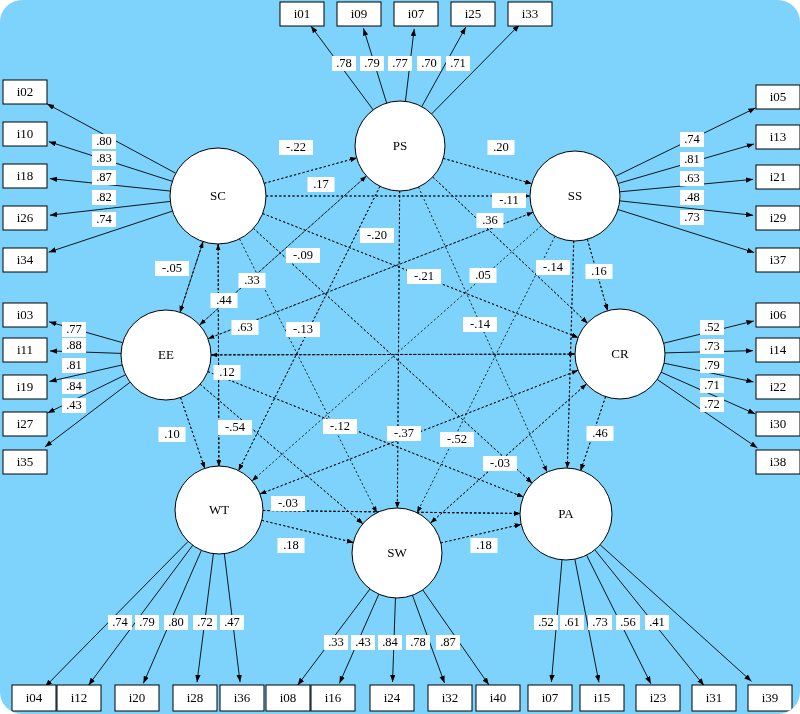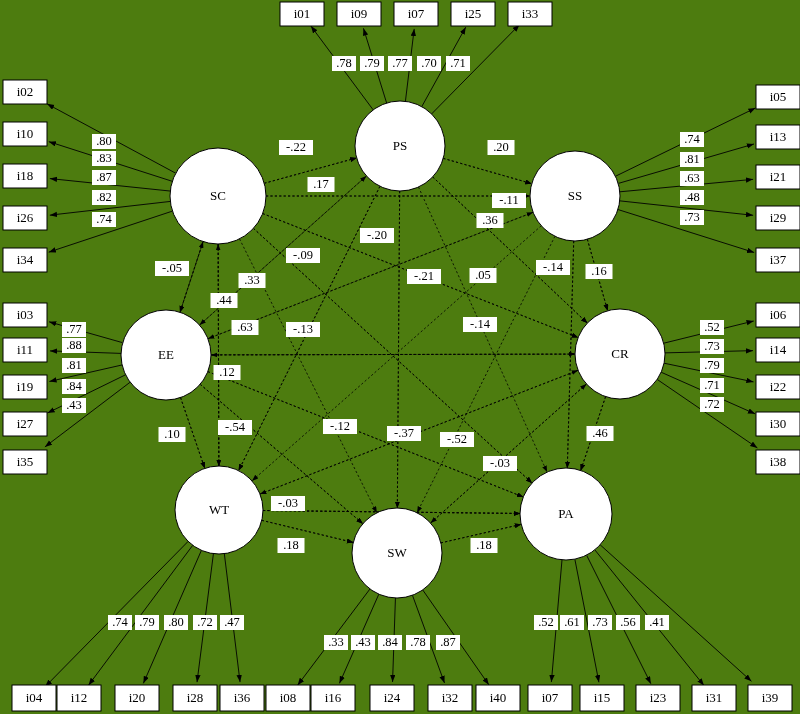--- a/index.html
+++ b/index.html
@@ -1,17 +1,17 @@
 <!DOCTYPE html>
 <html><head>
 <meta charset="utf-8">
 <style>
   html,body{margin:0;padding:0;background:#ffffff;}
   body{font-family:"Liberation Serif",serif;}
-  #stage{position:relative;width:800px;height:714px;background:#4d7c0f;overflow:hidden;}
+  #stage{position:relative;width:800px;height:714px;background:#7dd3fc;overflow:hidden;border-radius:22px;}
   #svg{position:absolute;left:0;top:0;width:800px;height:714px;}
   .box-rect{fill:#ffffff;stroke:#000000;stroke-width:1;}
   .circ{fill:#ffffff;stroke:#000000;stroke-width:1;}
   .lbl{font-family:"Liberation Serif",serif;font-size:13px;fill:#000;text-anchor:middle;dominant-baseline:middle;}
   .lvlbl{font-family:"Liberation Serif",serif;font-size:13px;fill:#000;text-anchor:middle;dominant-baseline:middle;}
   .coef{font-family:"Liberation Serif",serif;font-size:12.5px;fill:#000;text-anchor:middle;dominant-baseline:middle;}
   .ld{stroke:#000;stroke-width:0.9;fill:none;}
   .cr{stroke:#000;stroke-width:0.8;fill:none;stroke-dasharray:2.2,2.2;}
 </style>
 </head>

